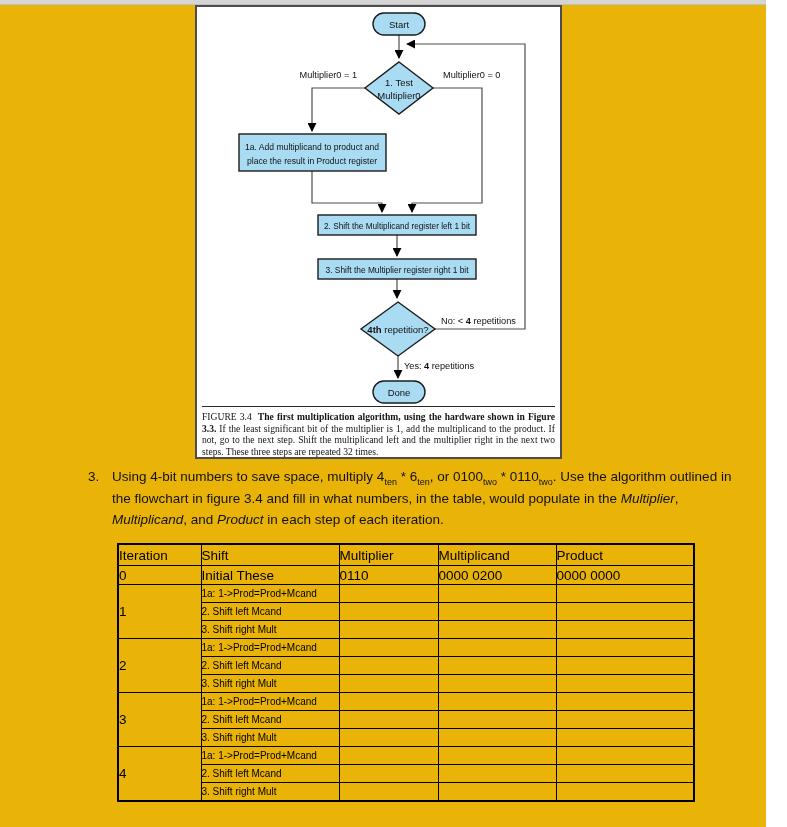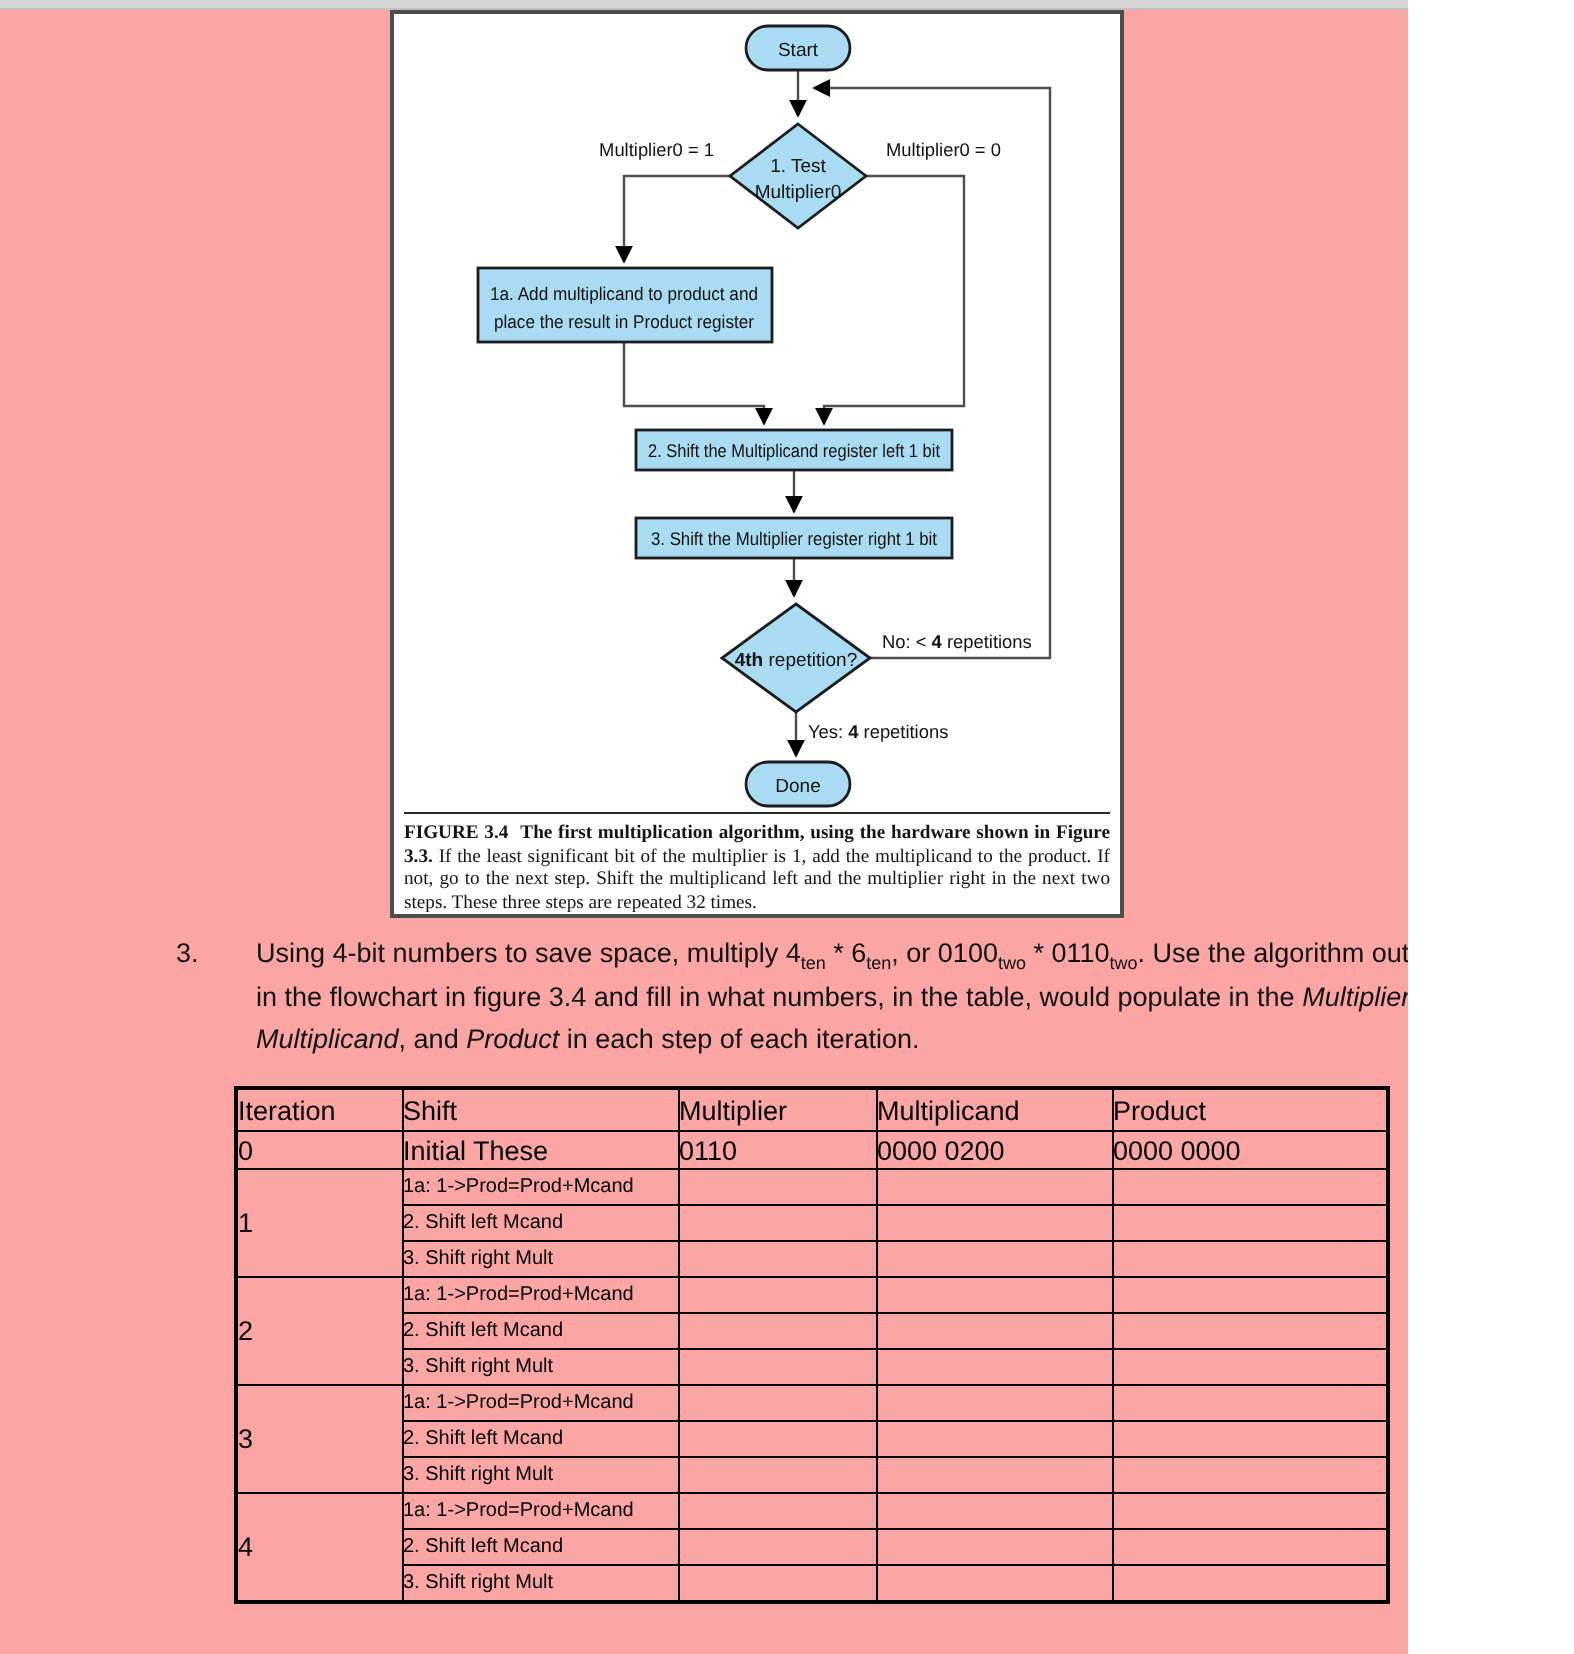--- a/index.html
+++ b/index.html
@@ -1,32 +1,32 @@
 <!DOCTYPE html>
 <html><head>
 <meta charset="utf-8">
 <style>
   html,body{margin:0;padding:0;background:#fff;}
-  .page{position:relative;width:704px;height:827px;background:#fca5a5;overflow:hidden;
+  .page{position:relative;width:766px;height:827px;background:#eab308;overflow:hidden;
         font-family:"Liberation Sans",sans-serif;color:#000;}
   .top-strip{position:absolute;left:0;top:0;width:787px;height:4px;background:#d5d5d5;border-bottom:1px solid #c0c0c0;}
 
   
   .figure-box{position:absolute;left:195px;top:5px;width:367px;height:454px;
               border:2px solid #4d4d4d;box-sizing:border-box;background:#fff;}
   .flowchart{position:absolute;left:0;top:0;}
   .caption{position:absolute;left:5px;right:5px;top:399px;border-top:1.5px solid #2a2a2a;
            padding-top:4px;font-family:"Liberation Serif",serif;font-size:9.6px;line-height:11.5px;color:#141414;text-align:justify;}
   .cap-bold{font-weight:bold;font-family:"Liberation Serif",serif;}
-  .cap-title{font-weight:bold;margin-right:6px;}
+  .cap-title{font-weight:normal;margin-right:6px;}
 
   
   .question{position:absolute;left:88px;top:466px;width:655px;font-size:13.5px;line-height:21.5px;color:#111;}
   .q-num{position:absolute;left:0;top:0;}
-  .q-text{margin-left:40px;}
+  .q-text{margin-left:24px;}
   .q-text sub{font-size:9px;line-height:0;}
   .q-text .it{font-style:italic;}
 
   
   .answer-table{position:absolute;left:117px;top:543px;border-collapse:collapse;table-layout:fixed;
                 border:2px solid #000;}
   .answer-table td,.answer-table th{border:1px solid #000;padding:0;margin:0;overflow:hidden;
                 font-weight:normal;text-align:left;vertical-align:middle;white-space:nowrap;}
   .c0{width:83px;} .c1{width:138px;} .c2{width:99px;} .c3{width:118px;} .c4{width:138px;}
   .big{font-size:13.5px;padding-left:12px;height:20px;}

